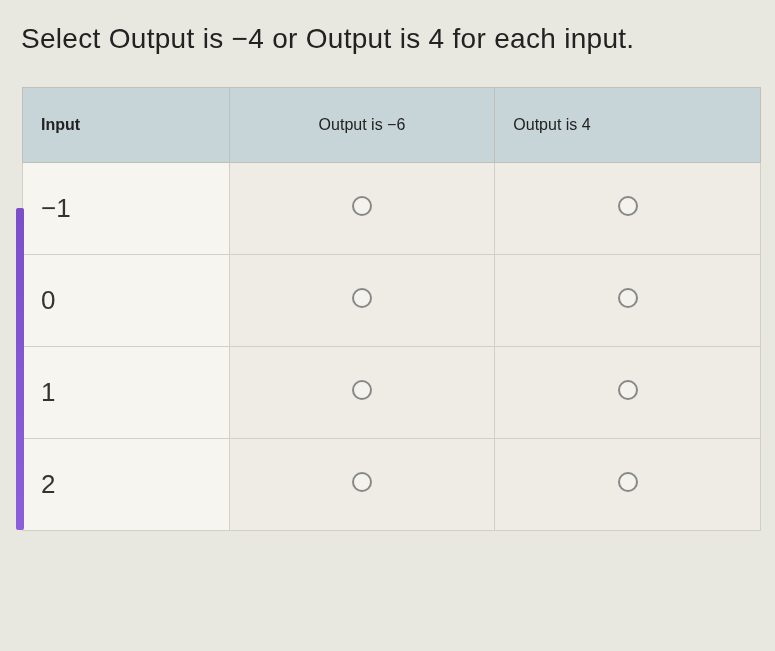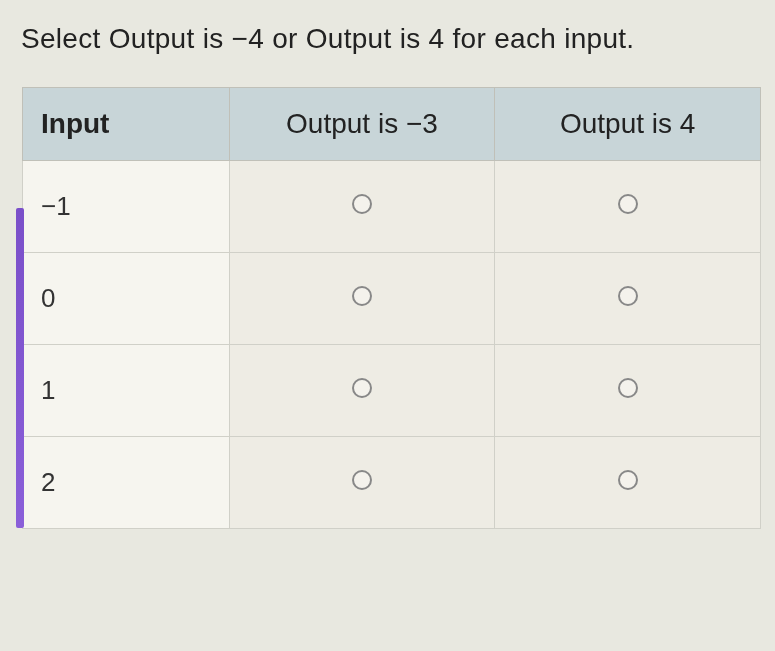--- a/index.html
+++ b/index.html
@@ -36,36 +36,35 @@
       border-radius: 2px;
     }
     table {
       width: 100%;
       border-collapse: collapse;
       background: #f4f2ec;
     }
     th {
       background: #c8d5d8;
       font-weight: 400;
-      font-size: 28px;
+      font-size: 16px;
       color: #222;
-      padding: 20px 18px;
+      padding: 28px 18px;
       text-align: left;
       border: 1px solid #c0c0b8;
     }
     th:first-child {
       font-weight: 700;
       width: 28%;
     }
     th:nth-child(2) {
       text-align: center;
       width: 36%;
     }
     th:nth-child(3) {
-      text-align: center;
       width: 36%;
     }
     td {
       border: 1px solid #d0d0c8;
       padding: 30px 18px;
       font-size: 26px;
       color: #333;
       vertical-align: middle;
     }
     td:first-child {
@@ -88,21 +87,21 @@
 <body>
 
 <div class="instruction">Select Output is −4 or Output is 4 for each input.</div>
 
 <div class="table-wrap">
   <div class="purple-bar"></div>
   <table>
     <thead>
       <tr>
         <th>Input</th>
-        <th>Output is −3</th>
+        <th>Output is −6</th>
         <th>Output is 4</th>
       </tr>
     </thead>
     <tbody>
       <tr>
         <td>−1</td>
         <td class="radio-cell">
           <span class="radio"></span>
         </td>
         <td class="radio-cell">

